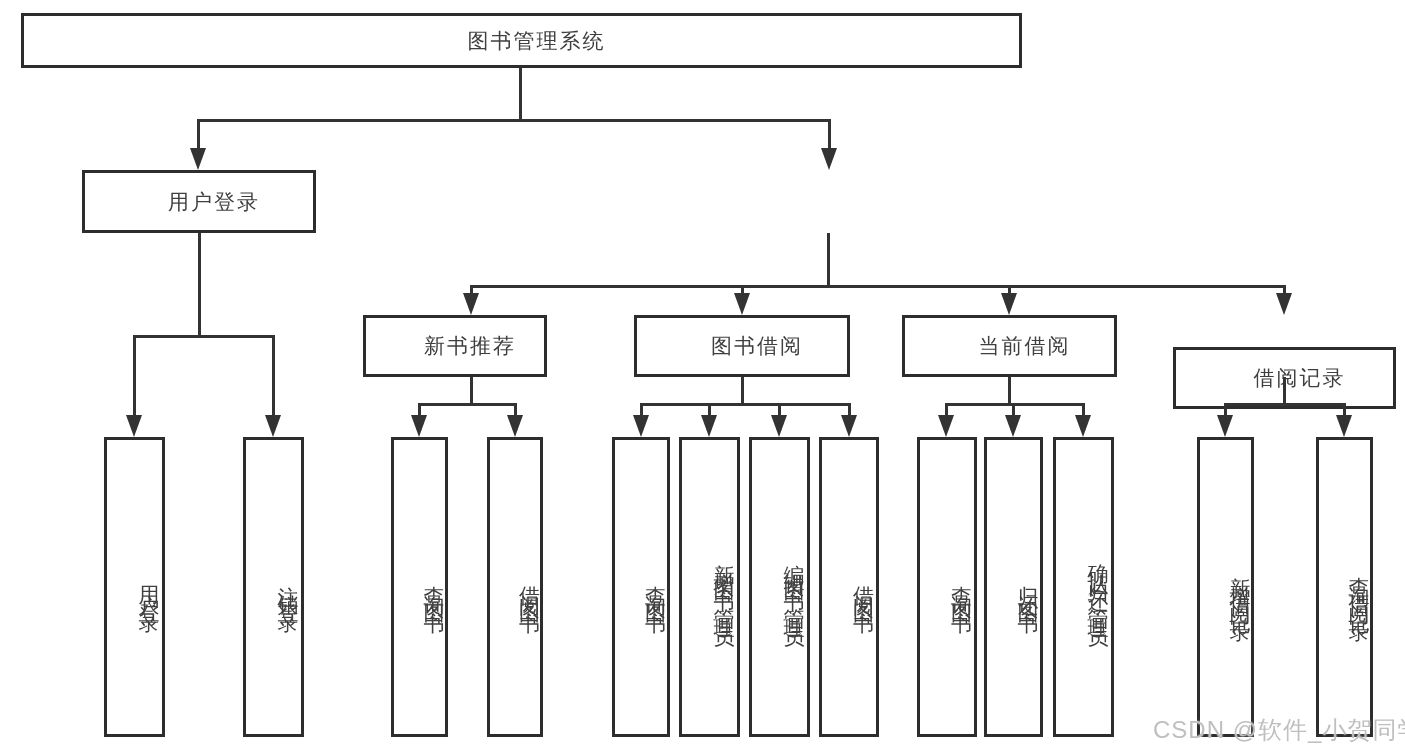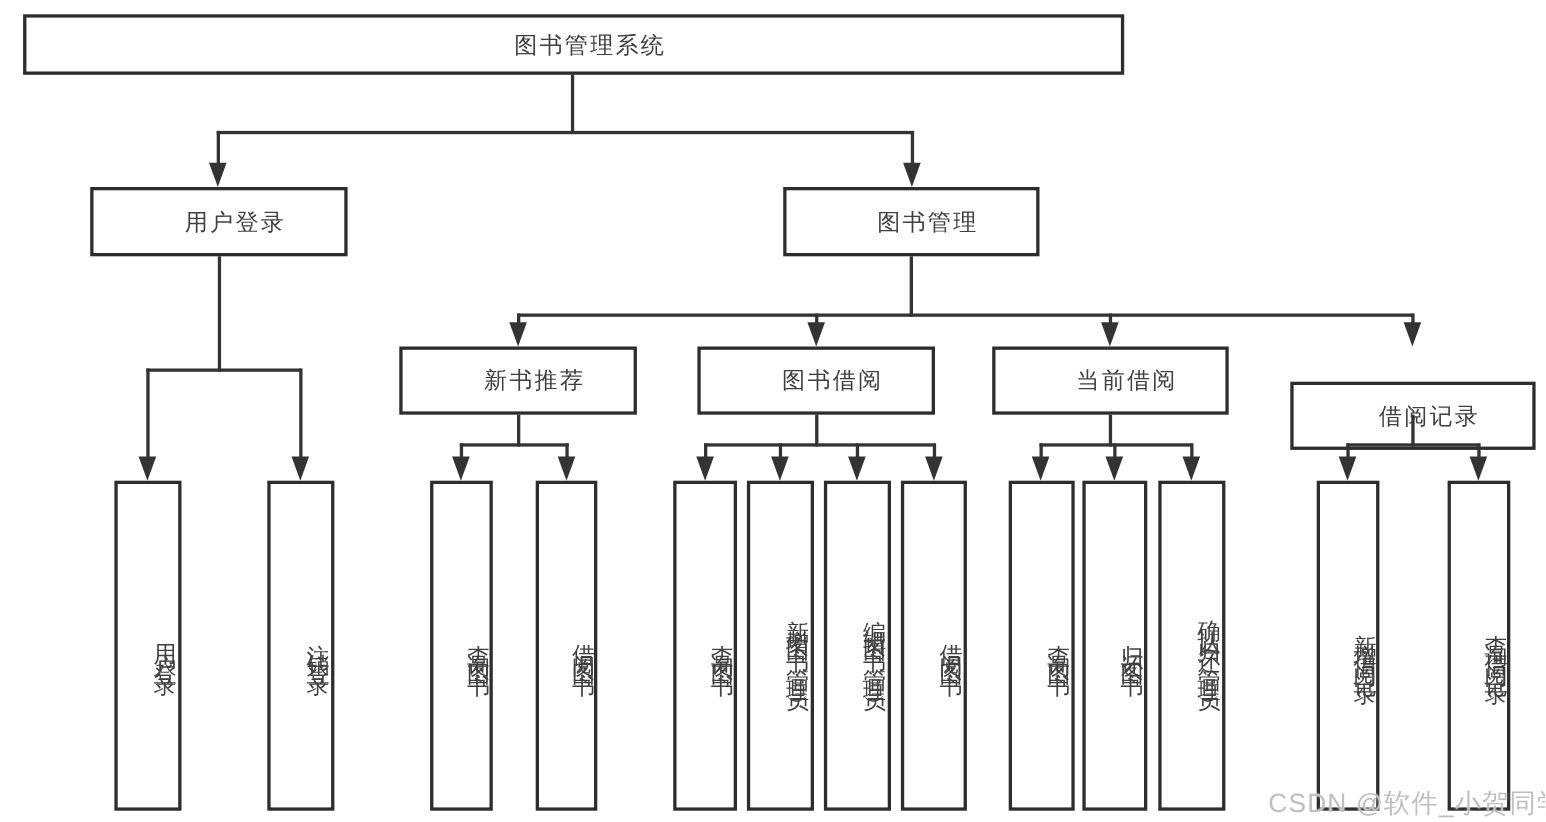--- a/index.html
+++ b/index.html
@@ -28,43 +28,40 @@
   <div class="vline" style="left:519px;top:68px;height:53px;"></div>
   <div class="hline" style="left:197px;top:119px;width:634px;"></div>
   <div class="vline" style="left:197px;top:119px;height:33px;"></div>
   <div class="vline" style="left:828px;top:119px;height:33px;"></div>
   <div class="arrow" style="left:190px;top:148px;"></div>
   <div class="arrow" style="left:821px;top:148px;"></div>
 
   <div class="box hbox" style="left:82px;top:170px;width:234px;height:63px;">
     <span>用户登录</span>
   </div>
-  <div class="box hbox" style="left:712px;top:170px;width:233px;height:63px;">
-    <span>图书管理</span>
-  </div>
 
   <div class="vline" style="left:198px;top:233px;height:105px;"></div>
   <div class="hline" style="left:133px;top:335px;width:141px;"></div>
   <div class="vline" style="left:133px;top:335px;height:84px;"></div>
   <div class="vline" style="left:272px;top:335px;height:84px;"></div>
   <div class="arrow" style="left:126px;top:415px;"></div>
   <div class="arrow" style="left:265px;top:415px;"></div>
 
   <div class="vline" style="left:827px;top:233px;height:55px;"></div>
   <div class="hline" style="left:470px;top:285px;width:815px;"></div>
   <div class="vline" style="left:470px;top:285px;height:12px;"></div>
   <div class="vline" style="left:741px;top:285px;height:12px;"></div>
   <div class="vline" style="left:1008px;top:285px;height:12px;"></div>
   <div class="vline" style="left:1283px;top:285px;height:12px;"></div>
   <div class="arrow" style="left:463px;top:293px;"></div>
   <div class="arrow" style="left:734px;top:293px;"></div>
   <div class="arrow" style="left:1001px;top:293px;"></div>
   <div class="arrow" style="left:1276px;top:293px;"></div>
 
-  <div class="box hbox" style="left:363px;top:315px;width:216px;height:62px;">
+  <div class="box hbox" style="left:363px;top:315px;width:184px;height:62px;">
     <span>新书推荐</span>
   </div>
   <div class="box hbox" style="left:634px;top:315px;width:216px;height:62px;">
     <span>图书借阅</span>
   </div>
   <div class="box hbox" style="left:902px;top:315px;width:215px;height:62px;">
     <span>当前借阅</span>
   </div>
   <div class="box hbox" style="left:1173px;top:315px;width:223px;height:62px;margin-top:32px;">
     <span>借阅记录</span>

